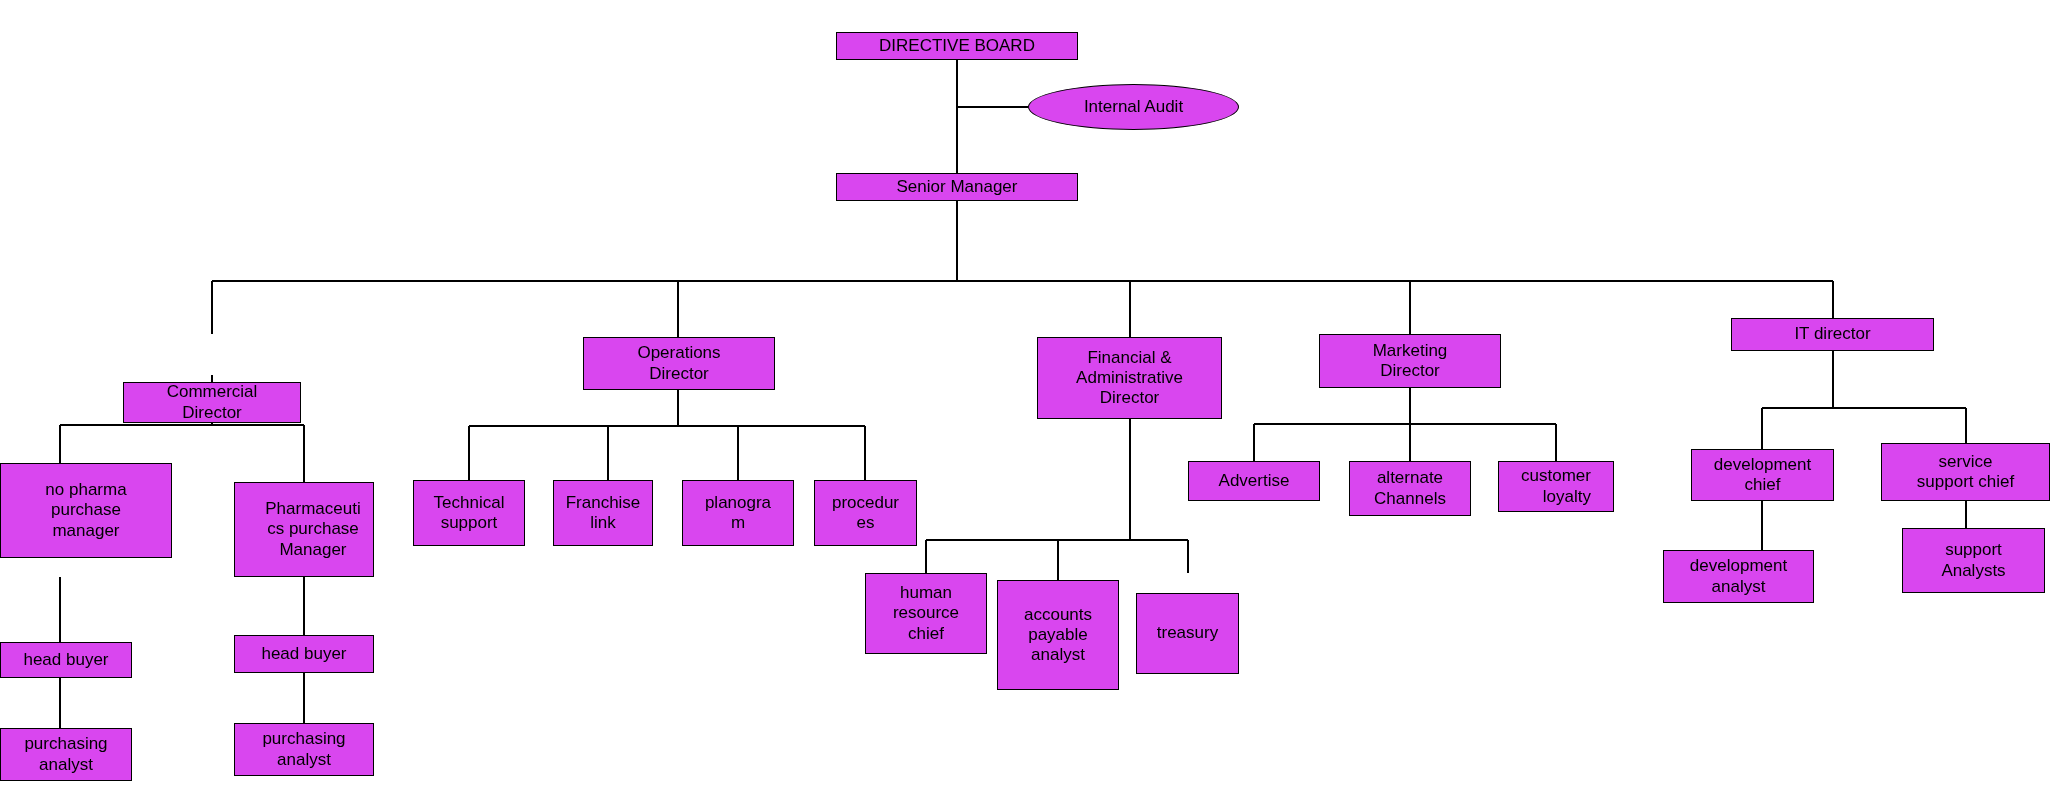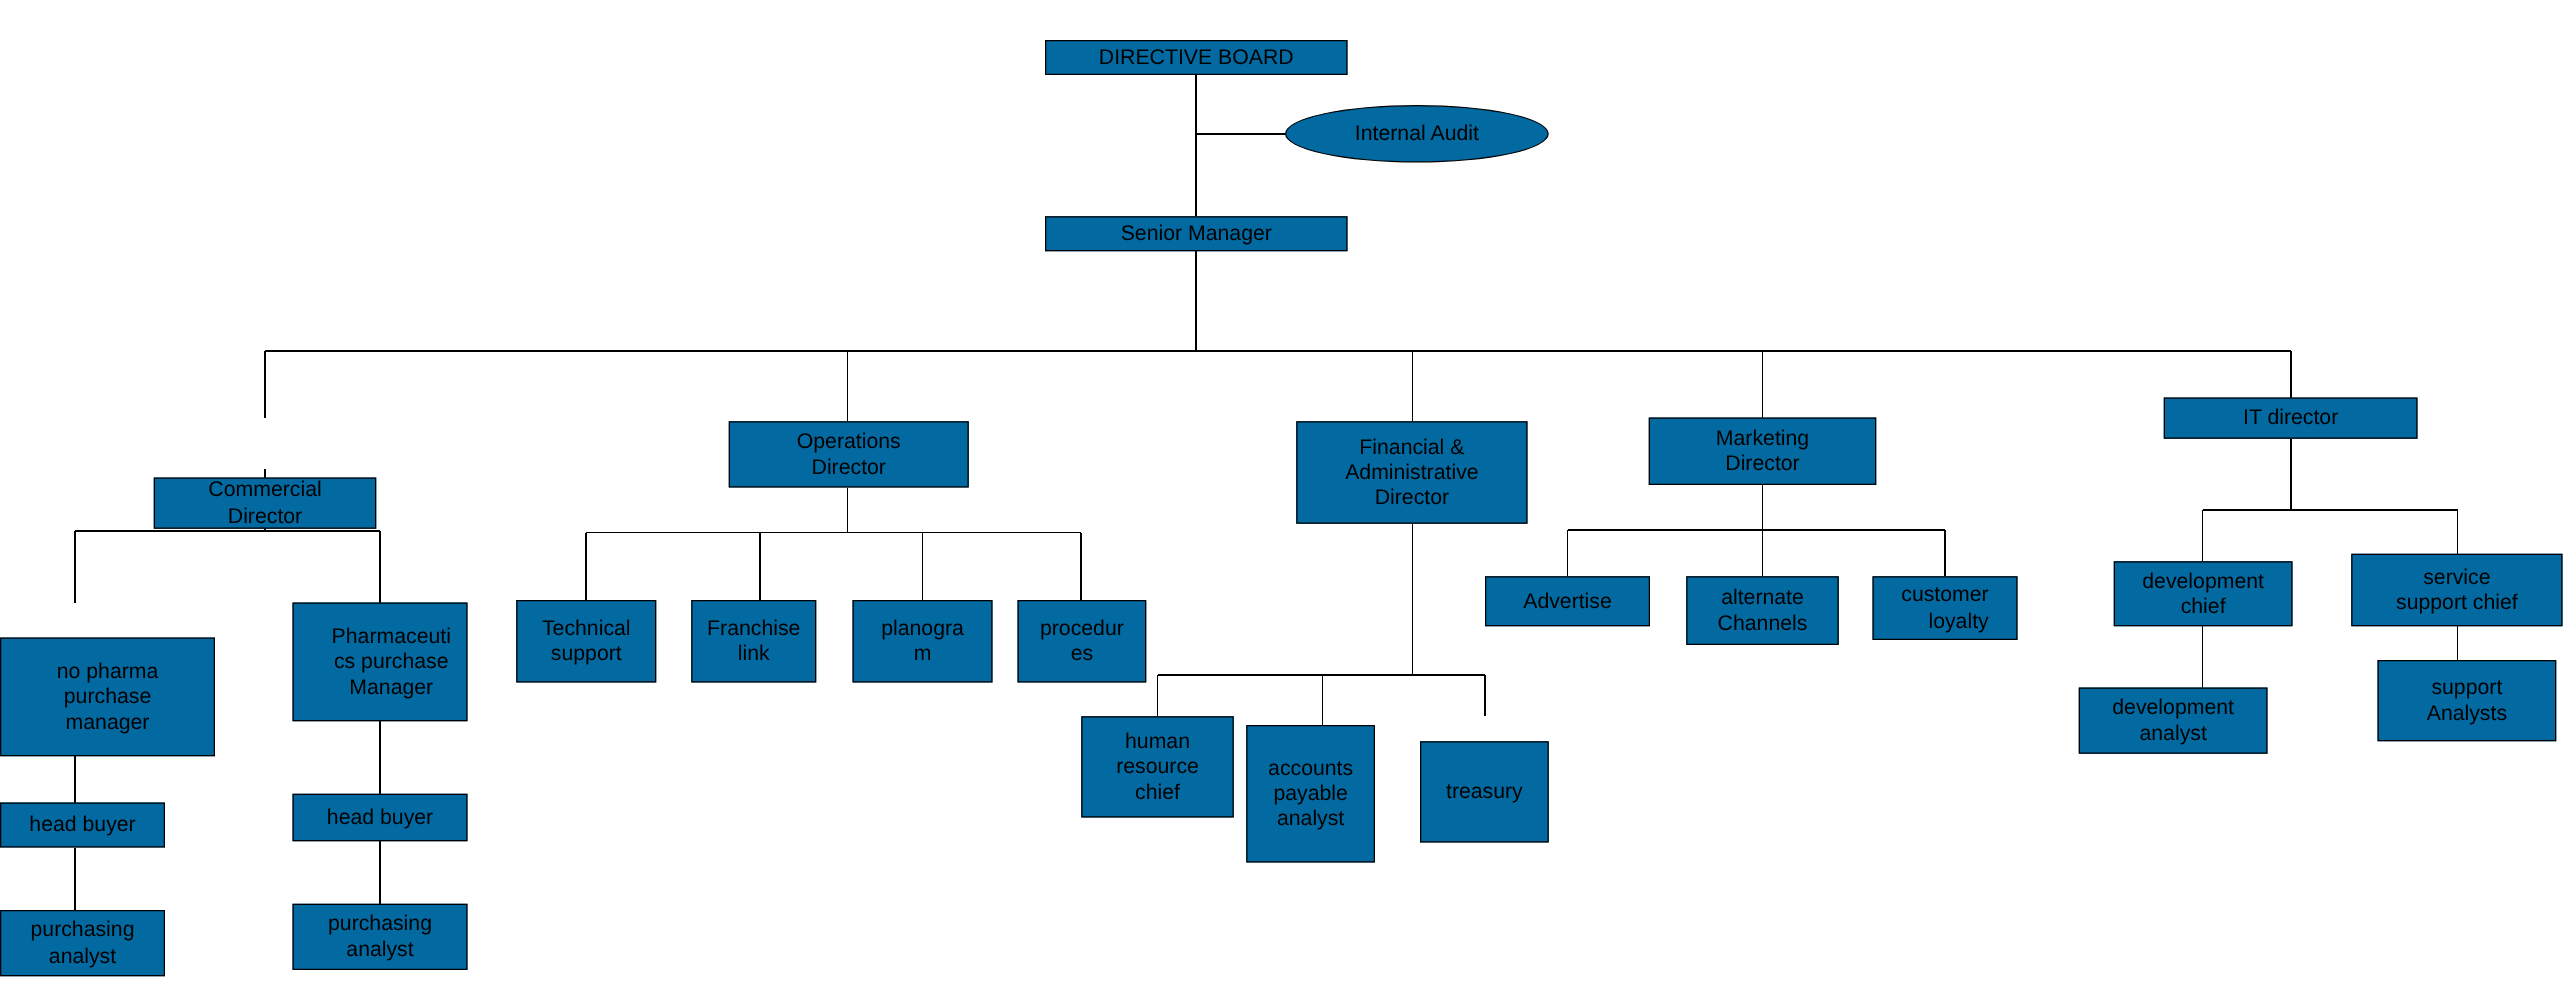--- a/index.html
+++ b/index.html
@@ -9,21 +9,21 @@
     font-family:"Liberation Sans", sans-serif;
     position:relative; overflow:hidden;
     color:#000;
   }
   .canvas { position:absolute; left:0; top:0; width:2056px; height:795px; }
   svg.wires { position:absolute; left:0; top:0; width:2056px; height:795px; }
   svg.wires line { stroke:#000; stroke-width:1.3; shape-rendering:crispEdges; }
   .node {
     position:absolute;
     border:1.4px solid #000;
-    background:#0369a1;
+    background:#d946ef;
     display:flex; align-items:center; justify-content:center;
     text-align:center;
     font-size:17px; line-height:1.18;
   }
   .node .label { white-space:pre-line; padding:1px 3px; }
   .ellipse { border-radius:50%; }
 </style>
 </head>
 <body>
 
@@ -108,21 +108,21 @@
 
   <div class="node" style="left:1319px; top:334px; width:182px; height:54px;">
     <span class="label">Marketing
 Director</span>
   </div>
 
   <div class="node" style="left:1731px; top:318px; width:203px; height:33px;">
     <span class="label">IT director</span>
   </div>
 
-  <div class="node" style="left:0px; top:510px; width:172px; height:95px;">
+  <div class="node" style="left:0px; top:463px; width:172px; height:95px;">
     <span class="label">no pharma
 purchase
 manager</span>
   </div>
 
   <div class="node" style="left:234px; top:482px; width:140px; height:95px;padding-left:18px;">
     <span class="label">Pharmaceuti
 cs purchase
 Manager</span>
   </div>
@@ -164,21 +164,21 @@
     <span class="label">procedur
 es</span>
   </div>
 
   <div class="node" style="left:865px; top:573px; width:122px; height:81px;">
     <span class="label">human
 resource
 chief</span>
   </div>
 
-  <div class="node" style="left:997px; top:580px; width:103px; height:110px;">
+  <div class="node" style="left:997px; top:580px; width:122px; height:110px;">
     <span class="label">accounts
 payable
 analyst</span>
   </div>
 
   <div class="node" style="left:1136px; top:573px; width:103px; height:81px;margin-top:20px;">
     <span class="label">treasury</span>
   </div>
 
   <div class="node" style="left:1188px; top:461px; width:132px; height:40px;">

